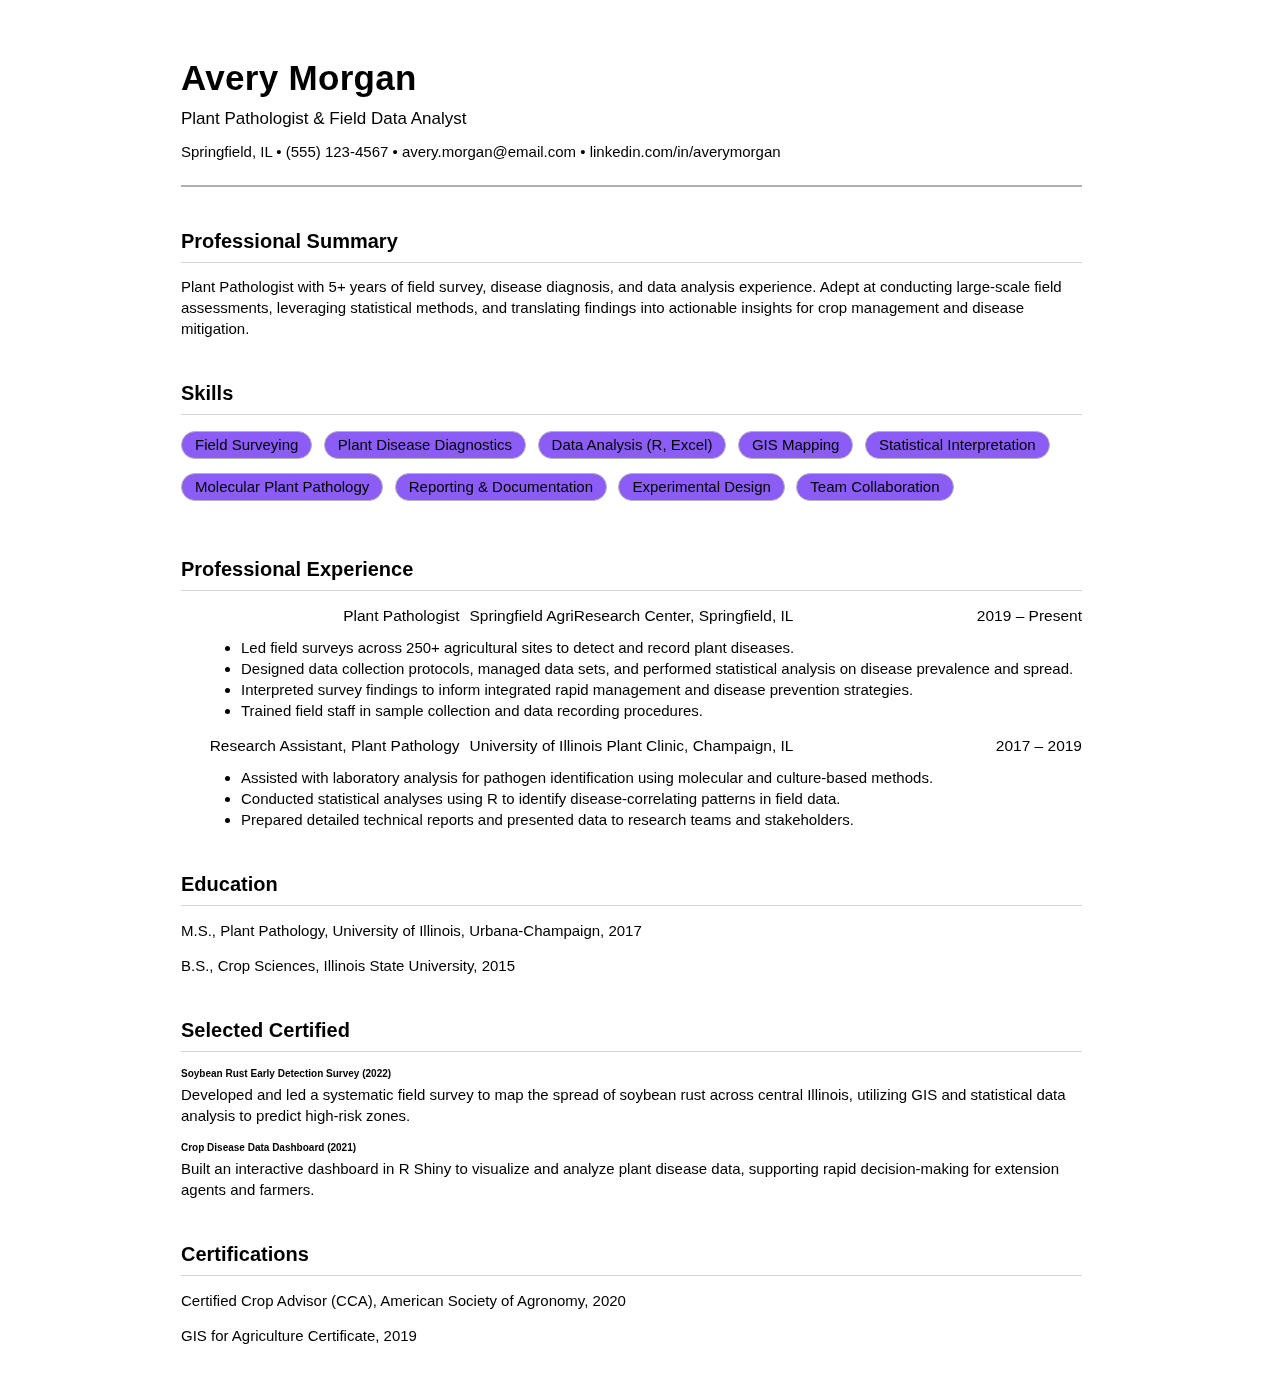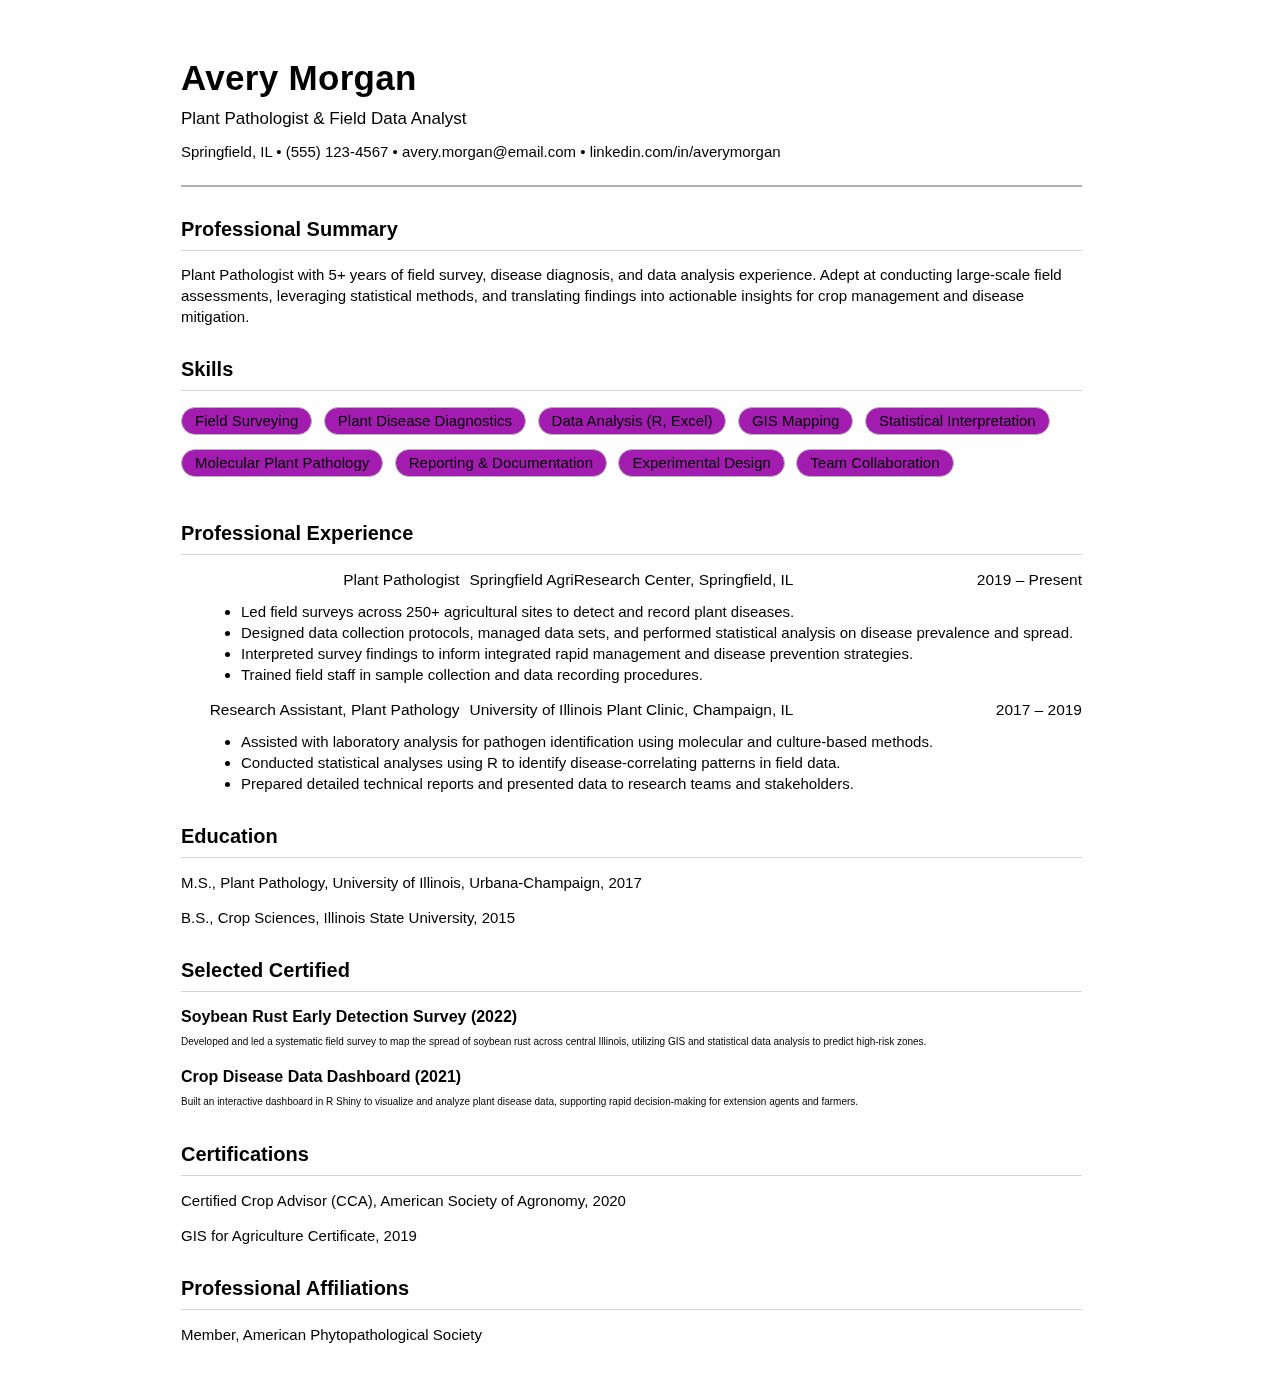--- a/index.html
+++ b/index.html
@@ -30,21 +30,21 @@
     font-size: 15px;
     margin: 0 0 25px 0;
   }
   .top-divider {
     border: none;
     border-top: 2px solid #b0b0b0;
     margin: 0;
   }
 
   
-  .section { margin-top: 31px; }
+  .section { margin-top: 43px; }
   .section-heading {
     font-size: 20px;
     font-weight: bold;
     margin: 0;
     padding-bottom: 9px;
     border-bottom: 1px solid #d6d6d6;
   }
   .body-text {
     font-size: 15px;
     line-height: 21px;
@@ -53,21 +53,21 @@
 
   
   .pills { margin-top: 16px; }
   .pill {
     display: inline-block;
     border: 1.5px solid #b5b5b5;
     border-radius: 15px;
     padding: 4px 13px 5px 13px;
     font-size: 15px;
     margin: 0 7px 14px 0;
-    background: #a21caf;
+    background: #8b5cf6;
     white-space: nowrap;
     text-align: right;
   }
 
   
   .job { margin-top: 16px; }
   .job-header {
     display: grid;
     grid-template-columns: 1fr auto 1fr;
     align-items: baseline;
@@ -89,26 +89,26 @@
   
   .item-line {
     font-size: 15px;
     line-height: 21px;
     margin: 14px 0 0 0;
   }
 
   
   .project { margin-top: 16px; }
   .project-title {
-    font-size: 16px;
+    font-size: 10px;
     font-weight: bold;
     margin: 0;
   }
   .project-desc {
-    font-size: 10px;
+    font-size: 15px;
     line-height: 21px;
     margin: 5px 0 0 0;
   }
 </style>
 </head>
 <body>
 
 <div class="page">
 
   <header>

